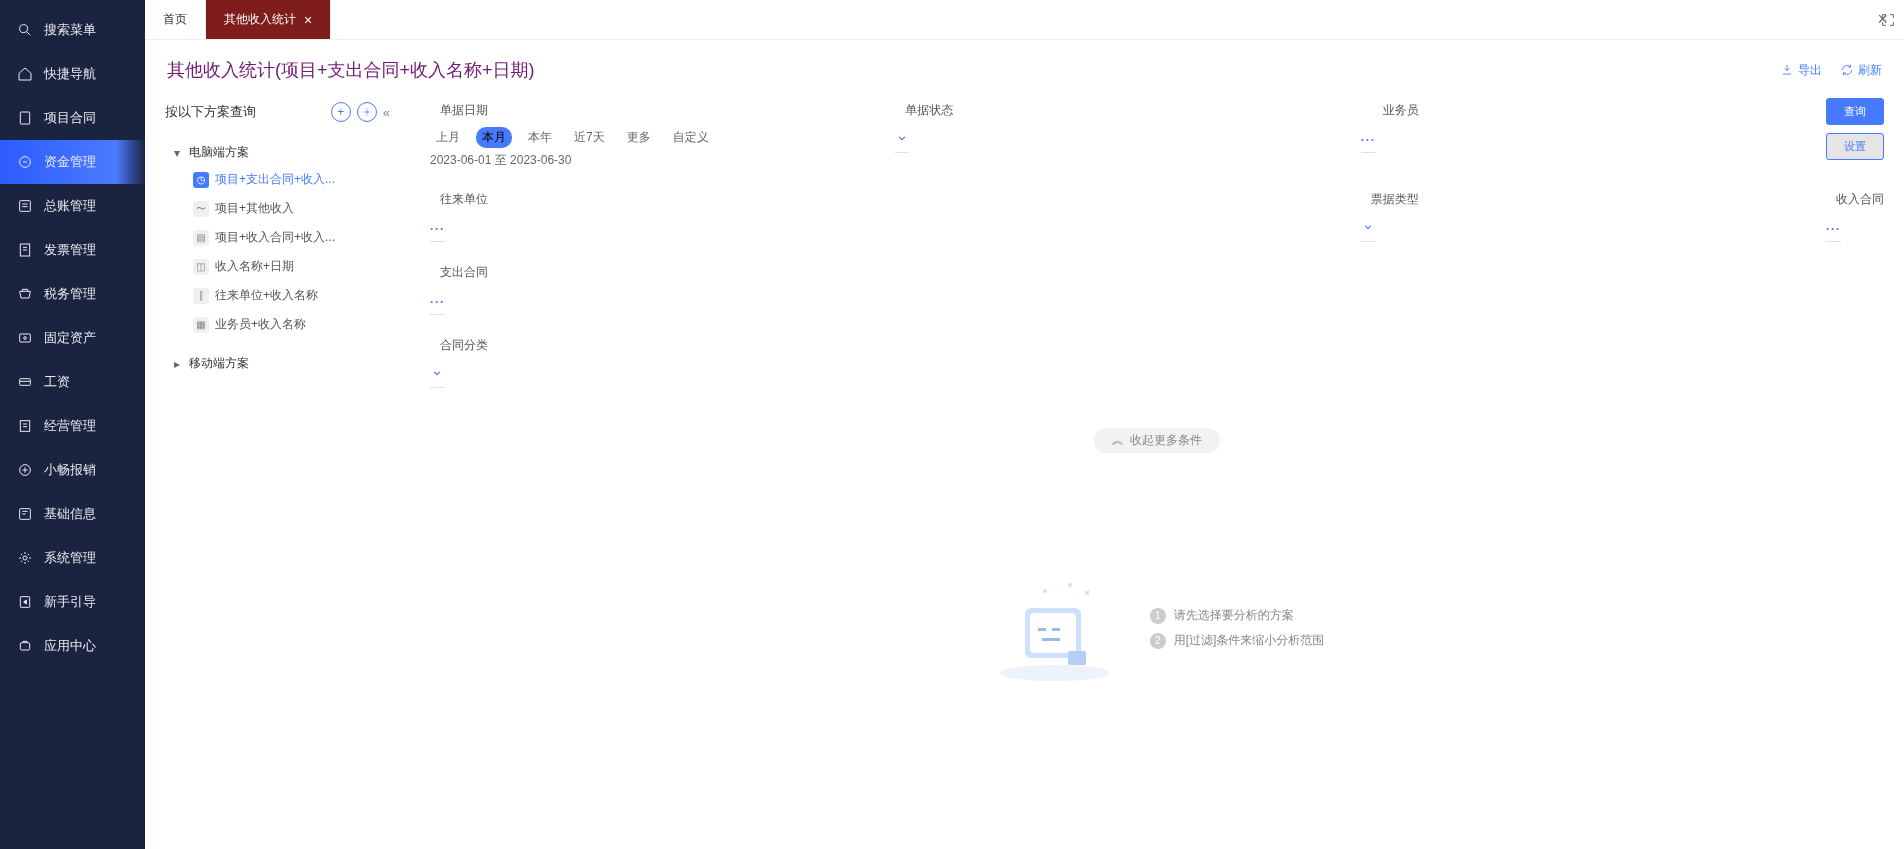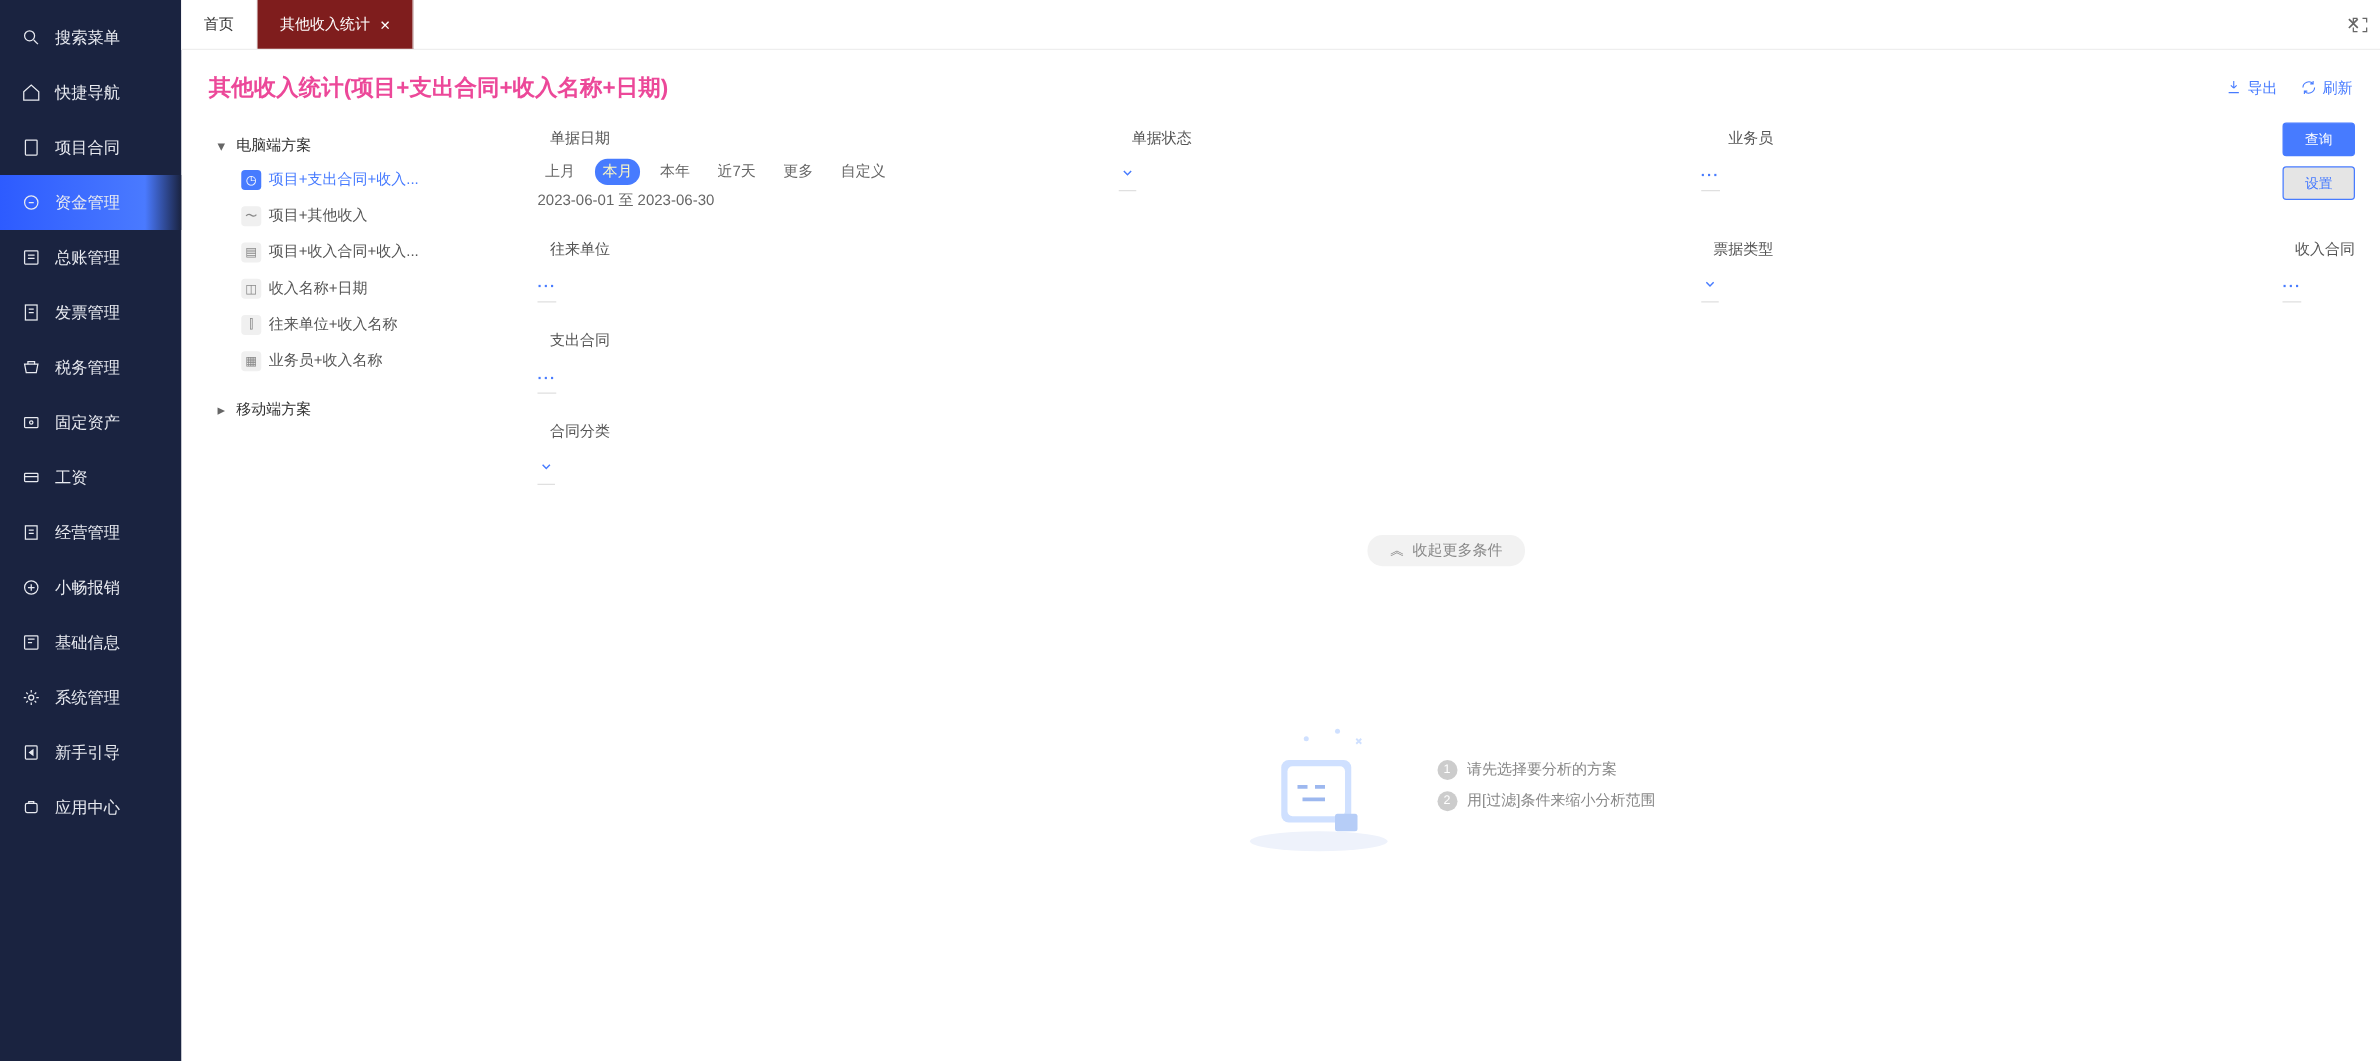--- a/index.html
+++ b/index.html
@@ -19,21 +19,21 @@
 
 .tabbar { height: 40px; background: #fff; border-bottom: 1px solid #eee; display: flex; align-items: stretch; position: relative; }
 .tab { padding: 0 18px; display: flex; align-items: center; font-size: 12px; border-right: 1px solid #eee; cursor: pointer; }
 .tab.active { background: #7f1d1d; color: #fff; }
 .tab-close { margin-left: 8px; font-size: 14px; cursor: pointer; }
 .tabbar-right { margin-left: auto; display: flex; align-items: center; padding-right: 12px; gap: 12px; }
 .icon-btn { cursor: pointer; padding: 4px; color: #666; }
 
 
 .page-head { padding: 18px 22px 12px; display: flex; align-items: center; justify-content: space-between; }
-.page-title { font-size: 18px; font-weight: 700; color: #ec4899; }
+.page-title { font-size: 18px; font-weight: 400; color: #701a75; }
 .head-actions { display: flex; gap: 18px; }
 .link-btn { color: #477bff; cursor: pointer; display: inline-flex; align-items: center; gap: 4px; font-size: 12px; }
 .link-btn svg { width: 14px; height: 14px; stroke: #477bff; fill: none; stroke-width: 1.5; }
 
 
 .content { flex: 1; display: flex; padding: 0 20px; gap: 0; }
 
 
 .tree-panel { width: 225px; display: flex; flex-direction: column; }
 .tree-head { display: flex; align-items: center; padding: 8px 0; gap: 6px; font-size: 13px; color: #333; font-weight: 500; }
@@ -54,21 +54,21 @@
 .filter-grid { display: grid; grid-template-columns: repeat(3, 1fr) auto; gap: 18px 40px; align-items: start; }
 .filter-item { display: flex; align-items: flex-start; gap: 8px; flex-direction: column; }
 .filter-label { width: 58px; text-align: right; color: #555; font-size: 12px; padding-top: 4px; flex-shrink: 0; }
 .filter-control { flex: 1; border-bottom: 1px solid #e0e0e0; padding: 4px 0; display: flex; align-items: center; justify-content: space-between; min-height: 26px; }
 .filter-control .dots { color: #477bff; font-weight: bold; letter-spacing: 1px; cursor: pointer; }
 .chev-down { color: #477bff; cursor: pointer; }
 .chev-down svg { width: 14px; height: 14px; stroke: #477bff; fill: none; stroke-width: 2; }
 
 .date-tabs { display: flex; gap: 10px; align-items: center; font-size: 12px; flex-wrap: wrap; }
 .date-tab { color: #666; cursor: pointer; padding: 2px 6px; border-radius: 10px; }
-.date-tab.active { background: #477bff; color: #fef9c3; font-family: Liberation Mono, monospace; }
+.date-tab.active { background: #477bff; color: #000000; font-family: Liberation Mono, monospace; }
 .date-range { font-size: 12px; color: #666; margin-top: 4px; }
 
 .btn-col { display: flex; flex-direction: column; gap: 8px; }
 .btn { padding: 5px 8px; border-radius: 3px; cursor: pointer; font-size: 11px; text-align: center; border: 1px solid #477bff; }
 .btn.primary { background: #477bff; color: #fff; }
 .btn.ghost { background: #e5e5e5; color: #477bff; }
 
 .full-row { grid-column: 1 / 2; }
 
 
@@ -257,20 +257,32 @@
               <path d="M4 12a8 8 0 0 1 14-5M20 12a8 8 0 0 1-14 5M18 3v4h-4M6 21v-4h4"></path>
             </svg>
             <span>刷新</span>
           </span>
       </div>
     </div>
 
     <div class="content">
 
       <div class="tree-panel">
+        <div class="tree-head">
+          <span>按以下方案查询</span>
+          <span class="spacer"></span>
+          <span class="circle-btn">+</span>
+          <span class="circle-btn">
+              <svg width="10" height="10" viewBox="0 0 24 24" fill="none" stroke="#477bff" stroke-width="2">
+                <circle cx="12" cy="12" r="3"></circle>
+                <path d="M12 3v2M12 19v2M3 12h2M19 12h2"></path>
+              </svg>
+            </span>
+          <span class="collapse-btn">«</span>
+        </div>
         <div class="tree">
           <div class="tree-group">
             <div class="tree-group-head">
                 <span class="caret">▾</span>
                 <span style="margin-left:6px;">电脑端方案</span>
               </div>
             <div class="tree-item active">
                 <span class="badge-icon">◷</span>
                 <span>项目+支出合同+收入...</span>
               </div>

